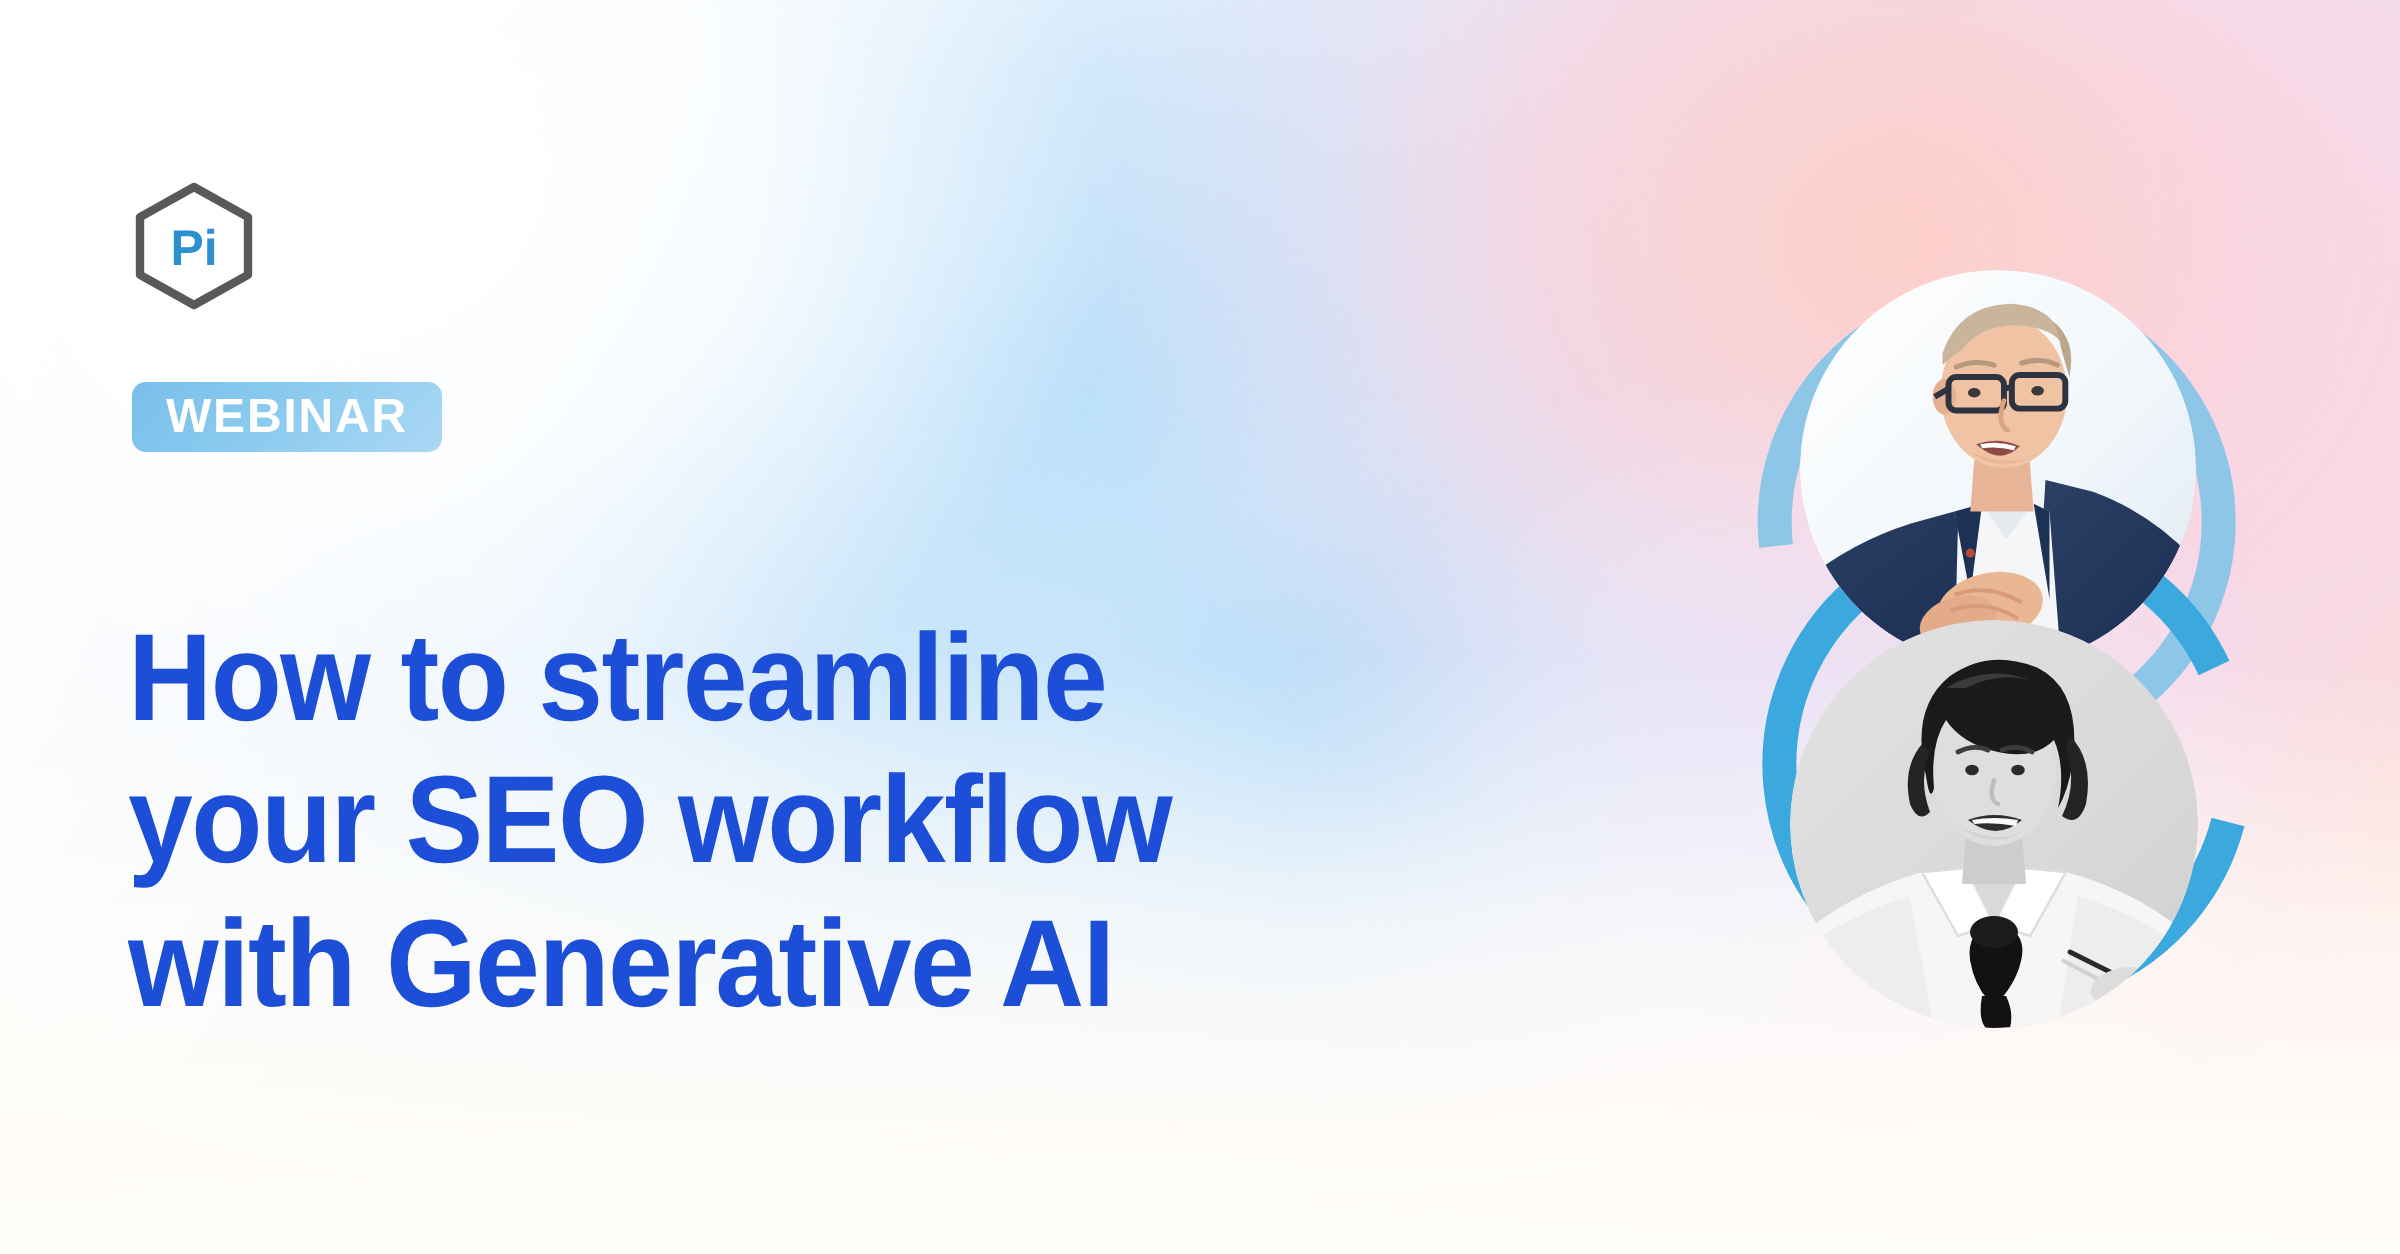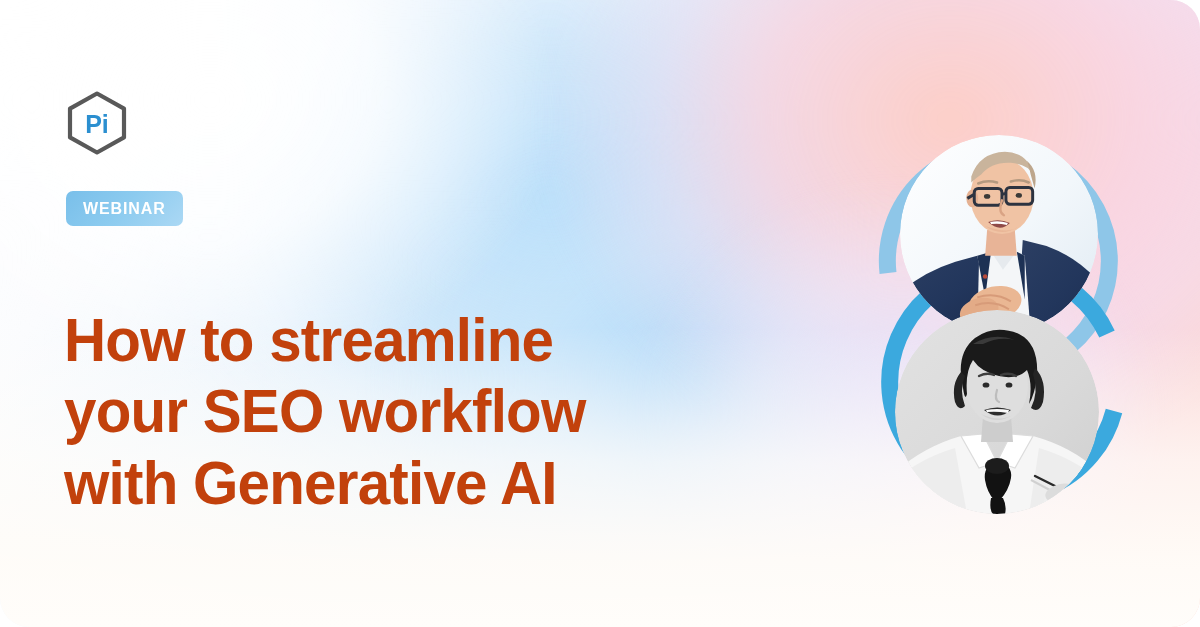--- a/index.html
+++ b/index.html
@@ -10,21 +10,20 @@
   body {
     font-family: "Liberation Sans", sans-serif;
   }
 
   .banner {
     position: relative;
     width: 1200px;
     height: 627px;
     overflow: hidden;
     background: #ffffff;
-    border-radius: 29px;
   }
 
   
   .bg-base {
     position: absolute;
     inset: 0;
     background: linear-gradient(120deg,
         #ffffff 0%,
         #fbfcfe 14%,
         #eef6fd 30%,
@@ -143,33 +142,33 @@
     left: 66px;
     top: 191px;
     display: inline-flex;
     align-items: center;
     justify-content: center;
     height: 35px;
     padding: 0 17px;
     border-radius: 7px;
     background: linear-gradient(135deg, #79bfea 0%, #8ccbef 48%, #abd8f4 100%);
     color: #ffffff;
-    font-size: 16px;
+    font-size: 24px;
     font-weight: bold;
     letter-spacing: 0.9px;
     box-sizing: border-box;
   }
 
   
   .headline {
     position: absolute;
     left: 64px;
     top: 262px;
     width: 700px;
-    color: #c2410c;
+    color: #1d4ed8;
     font-size: 62px;
     font-weight: bold;
     line-height: 1.16;
     letter-spacing: -0.8px;
   }
   .headline .line {
     display: block;
     white-space: nowrap;
     transform: scaleX(0.94);
     transform-origin: left center;

